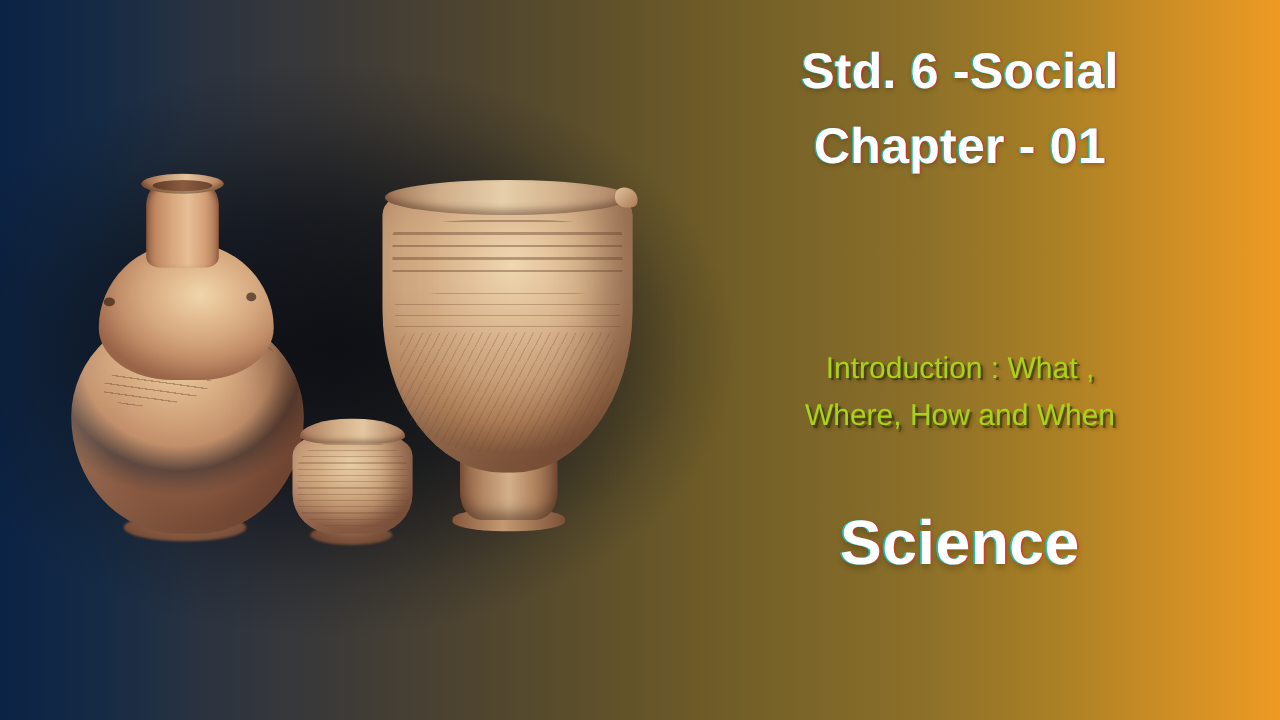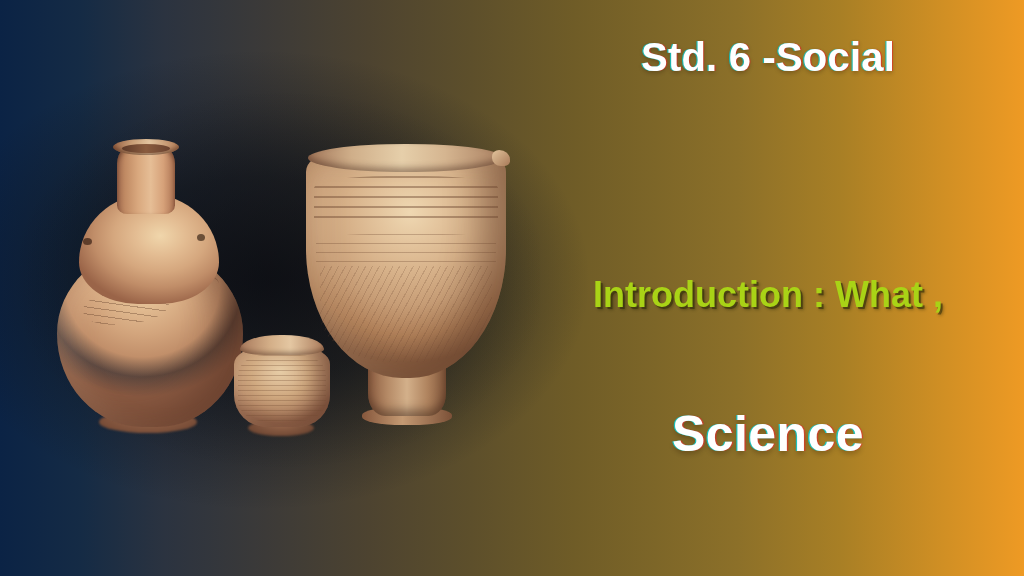--- a/index.html
+++ b/index.html
@@ -258,22 +258,22 @@
   .title-line.spaced { margin-top:14px; }
 
   .subtitle-block {
     position:absolute;
     left:0; top:276px;
     width:464px;
     text-align:center;
   }
   .subtitle-line {
     color:#a9d316;
-    font-size:36px;
-    font-weight:bold;
+    font-size:24px;
+    font-weight:normal;
     line-height:38px;
     text-shadow:
       2px 2px 0 rgba(52,48,12,0.62),
       3px 3px 3px rgba(30,28,6,0.35);
     text-align: center;
   }
 
   .summary-block {
     position:absolute;
     left:0; top:405px;
@@ -331,24 +331,26 @@
       <div class="mouth"></div>
       <div class="chip"></div>
     </div>
 
   </div>
 
   <div class="text-panel">
 
     <div class="title-block">
       <div class="title-line">Std. 6 -Social</div>
+      <div class="title-line spaced">Chapter - 01</div>
     </div>
 
     <div class="subtitle-block">
       <div class="subtitle-line">Introduction : What ,</div>
+      <div class="subtitle-line">Where, How and When</div>
     </div>
 
     <div class="summary-block">
       <div class="summary-text">Science</div>
     </div>
 
   </div>
 
 </div>
 

